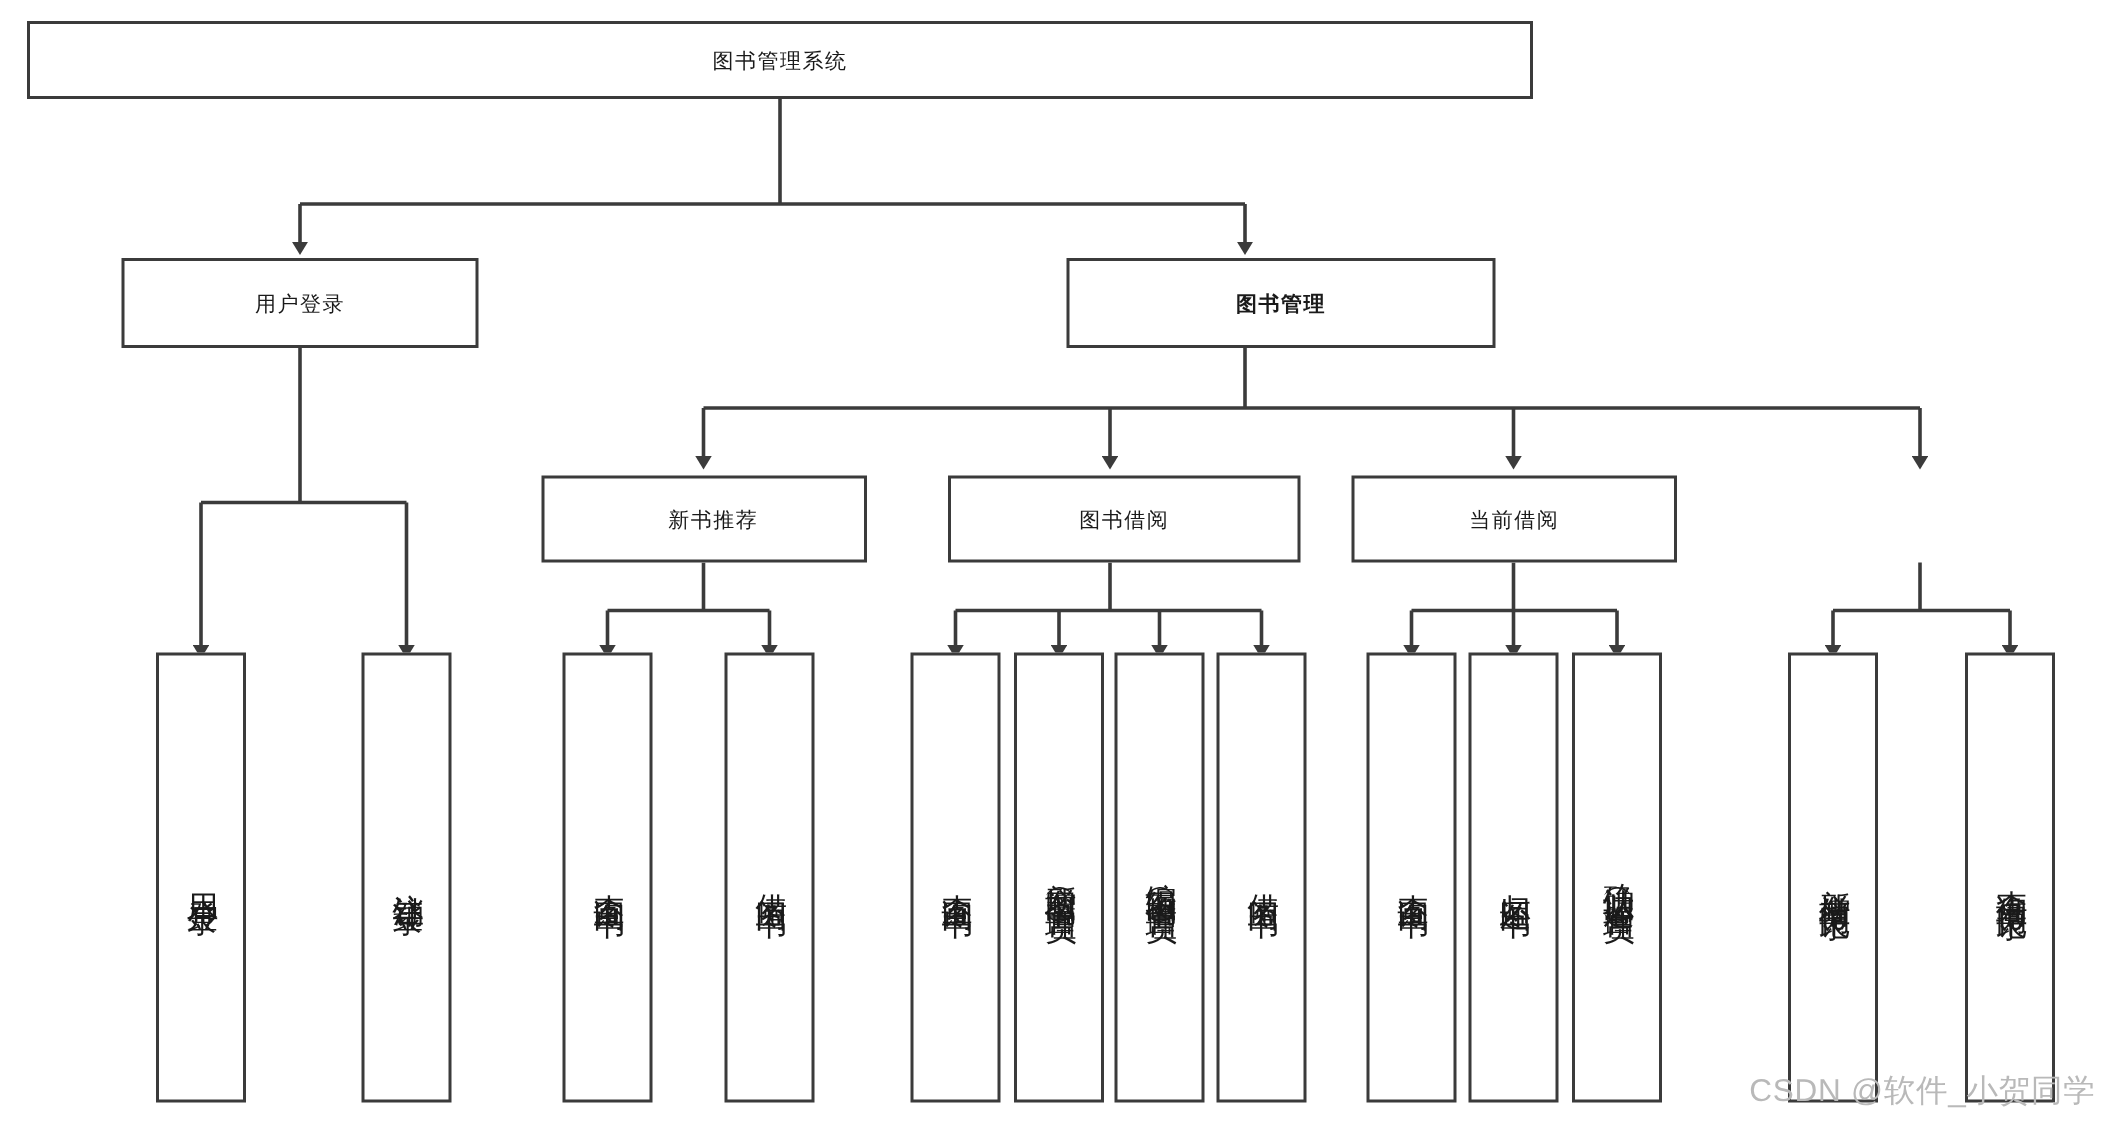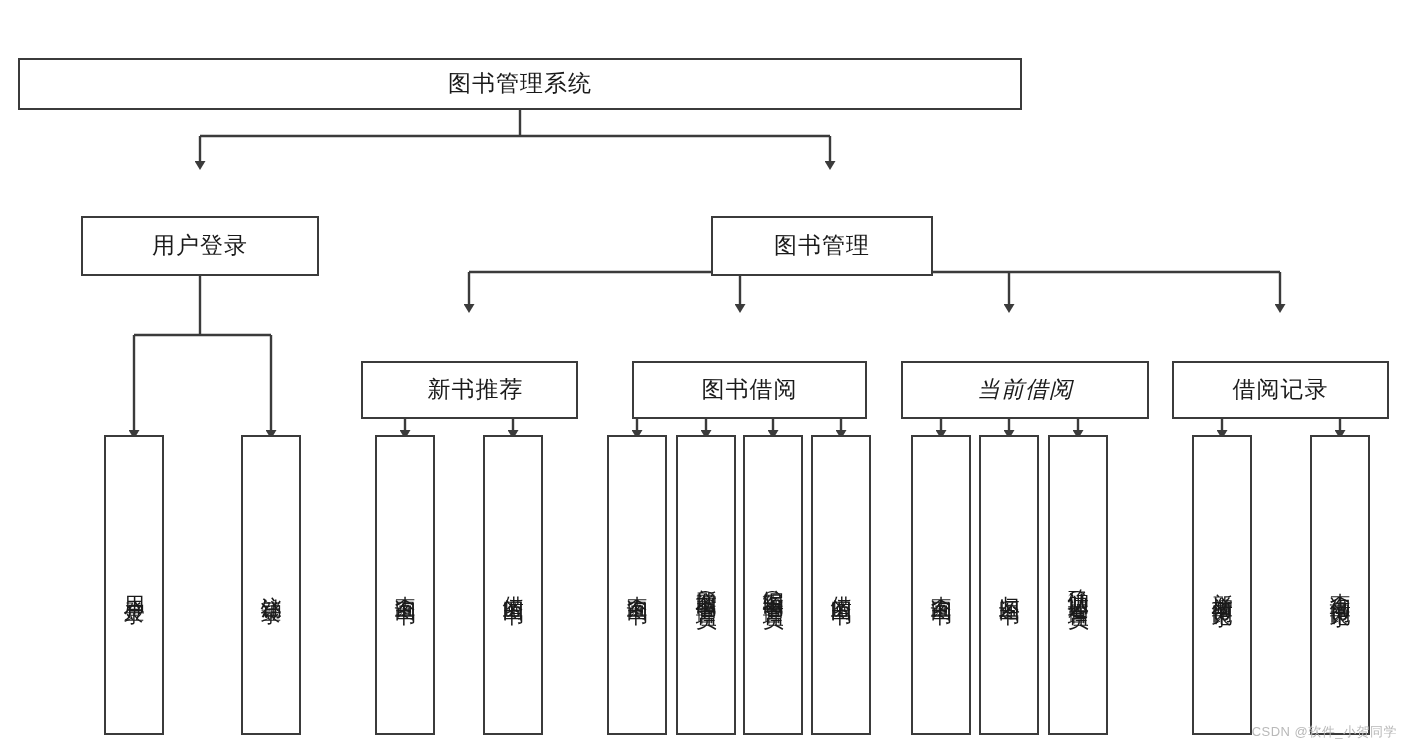--- a/index.html
+++ b/index.html
@@ -28,43 +28,42 @@
     position: absolute;
     box-sizing: border-box;
     border: 2px solid #3b3b3b;
     background: #ffffff;
     display: flex;
     align-items: center;
     justify-content: center;
     color: #1a1a1a;
   }
   .node.horiz {
-    font-size: 23px;
+    font-size: 14px;
     letter-spacing: 1px;
     line-height: 1.2;
-    margin-top: 44px;
   }
   .node.vert {
     writing-mode: vertical-rl;
     text-orientation: upright;
     font-size: 21px;
     line-height: 1.25;
     letter-spacing: 3px;
     white-space: nowrap;
     padding: 4px 0;
   }
   .node.vert .vtext {
     writing-mode: vertical-rl;
     text-orientation: upright;
   }
   #watermark {
     position: absolute;
     right: 8px;
     bottom: 6px;
-    font-size: 13px;
+    font-size: 21px;
     color: #b9b9b9;
     letter-spacing: 0.5px;
     white-space: nowrap;
     pointer-events: none;
   }
 </style>
 </head>
 <body>
 
 <div id="canvas">
@@ -119,35 +118,32 @@
     </g>
   </svg>
 
   <div class="node horiz" style="left:18px; top:14px; width:1004px; height:52px;">
     <span>图书管理系统</span>
   </div>
 
   <div class="node horiz" style="left:81px; top:172px; width:238px; height:60px;">
     <span>用户登录</span>
   </div>
-  <div class="node horiz" style="left:711px; top:172px; width:222px; height:60px;">
+  <div class="node horiz" style="left:711px; top:172px; width:286px; height:60px;font-weight:bold;">
     <span>图书管理</span>
   </div>
 
   <div class="node horiz" style="left:361px; top:317px; width:217px; height:58px;padding-left:12px;">
     <span>新书推荐</span>
   </div>
   <div class="node horiz" style="left:632px; top:317px; width:235px; height:58px;">
     <span>图书借阅</span>
   </div>
-  <div class="node horiz" style="left:901px; top:317px; width:248px; height:58px;font-style:italic;">
+  <div class="node horiz" style="left:901px; top:317px; width:217px; height:58px;">
     <span>当前借阅</span>
-  </div>
-  <div class="node horiz" style="left:1172px; top:317px; width:217px; height:58px;">
-    <span>借阅记录</span>
   </div>
 
   <div class="node vert" style="left:104px; top:435px; width:60px; height:300px;">
     <span class="vtext">用户登录</span>
   </div>
   <div class="node vert" style="left:241px; top:435px; width:60px; height:300px;">
     <span class="vtext">注销登录</span>
   </div>
 
   <div class="node vert" style="left:375px; top:435px; width:60px; height:300px;">

